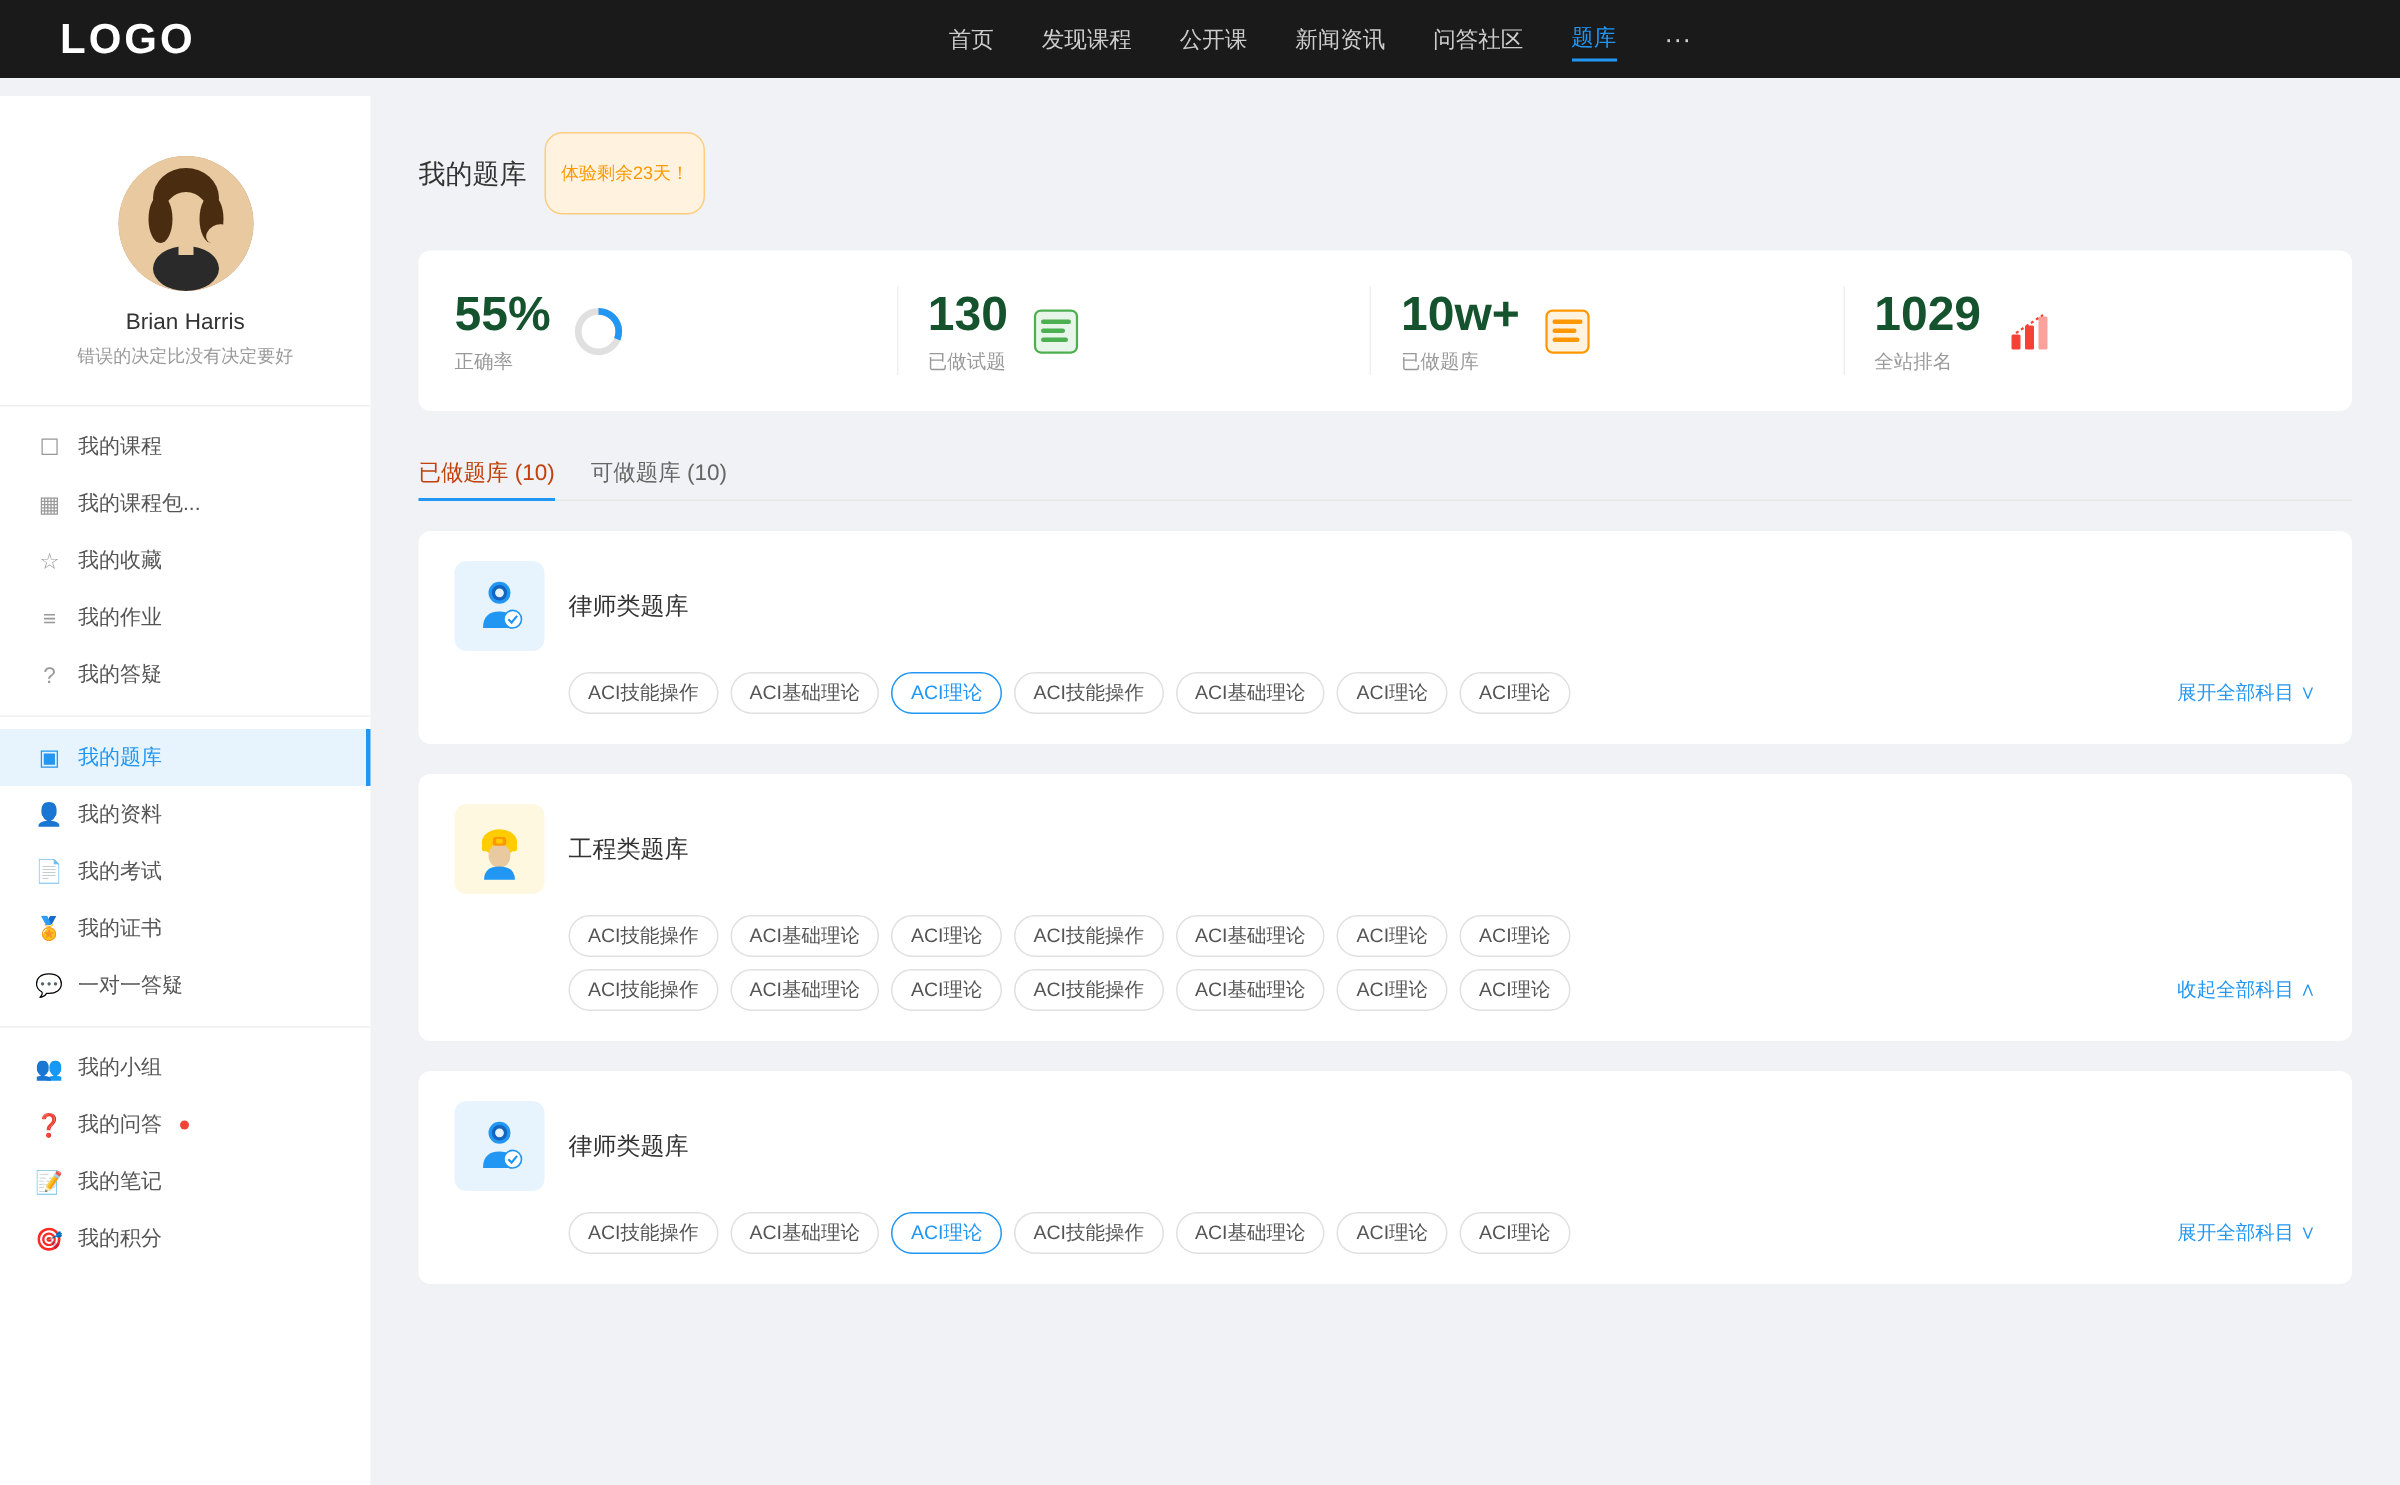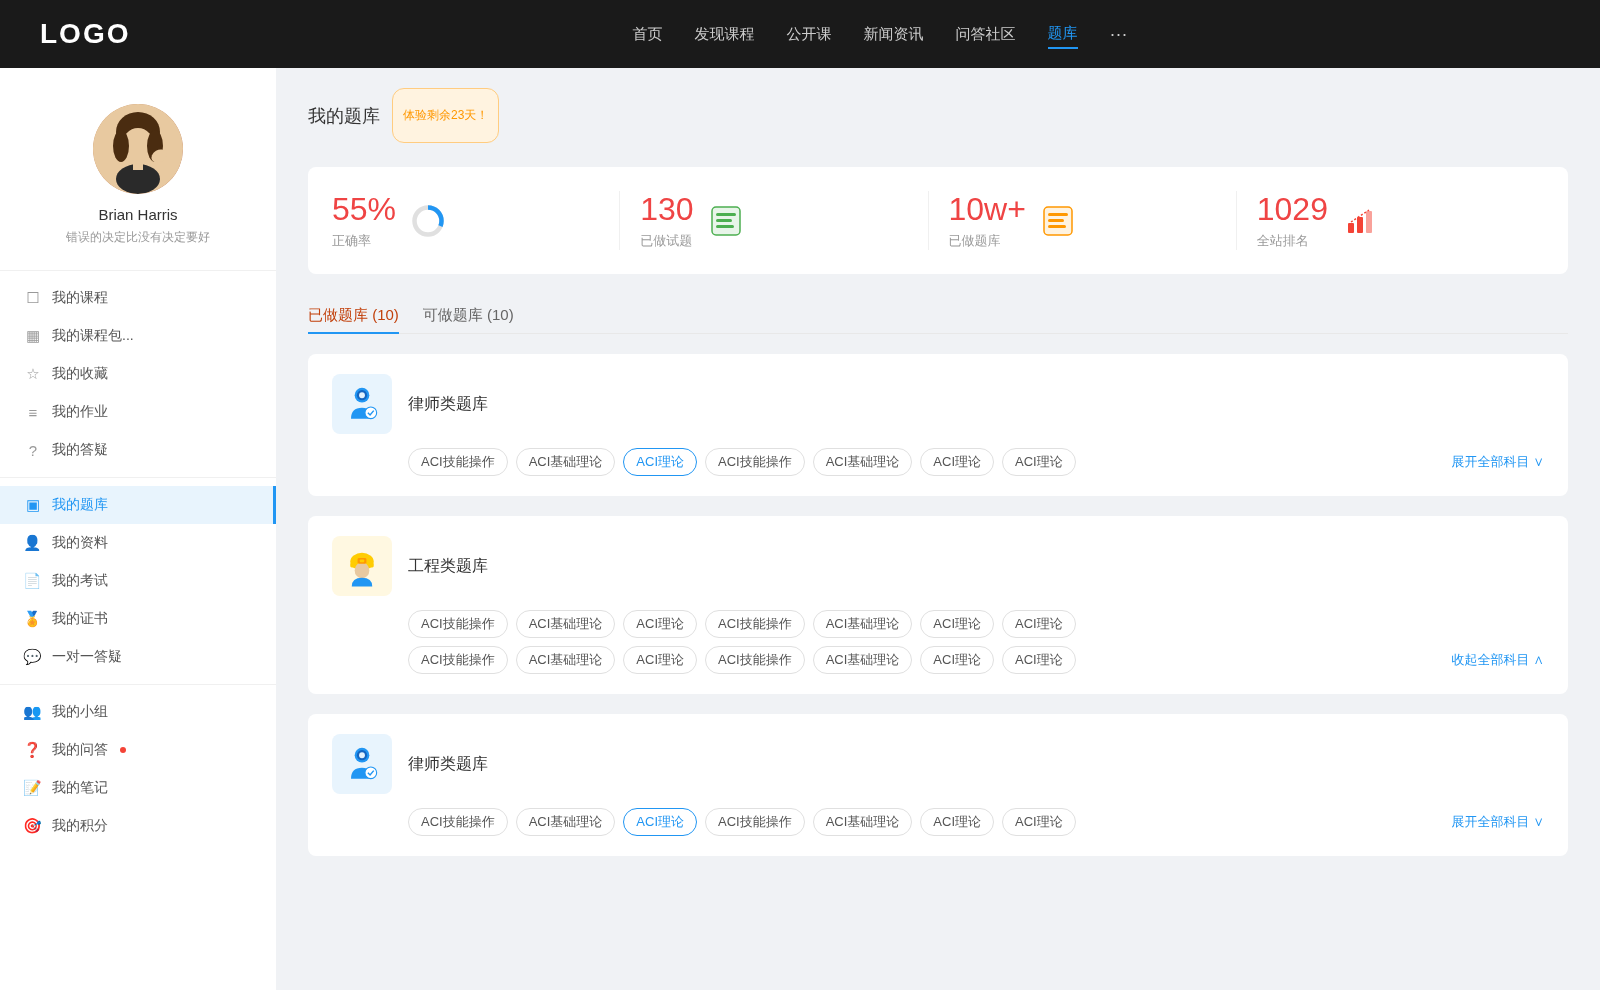--- a/index.html
+++ b/index.html
@@ -1,37 +1,37 @@
 <!DOCTYPE html>
 <html><head>
   <meta charset="utf-8">
   <style>
     * { box-sizing: border-box; margin: 0; padding: 0; }
     body { font-family: -apple-system, BlinkMacSystemFont, 'PingFang SC', 'Microsoft YaHei', sans-serif; background: #f0f2f5; color: #333; font-size: 14px; }
 
     
-    .header { background: #1a1a1a; height: 68px; display: flex; align-items: center; padding: 0 40px; position: fixed; top: 0; left: 0; right: 0; z-index: 100; }
+    .header { background: #1a1a1a; height: 52px; display: flex; align-items: center; padding: 0 40px; position: fixed; top: 0; left: 0; right: 0; z-index: 100; }
     .logo { color: white; font-size: 28px; font-weight: bold; letter-spacing: 2px; min-width: 120px; }
     .nav { display: flex; align-items: center; gap: 32px; margin-left: 40px; flex: 1; justify-content: center; }
     .nav-item { color: #ccc; font-size: 15px; cursor: pointer; padding: 4px 0; }
     .nav-item.active { color: #2196f3; border-bottom: 2px solid #2196f3; }
     .nav-dots { color: #ccc; font-size: 18px; cursor: pointer; }
     .header-right { display: flex; align-items: center; gap: 20px; }
     .app-download { color: #ccc; font-size: 14px; cursor: pointer; }
     .bell-icon { position: relative; cursor: pointer; }
     .bell-icon svg { fill: #ccc; width: 22px; height: 22px; }
     .bell-dot { position: absolute; top: -2px; right: -2px; width: 8px; height: 8px; background: #f44336; border-radius: 50%; }
     .avatar-placeholder { width: 36px; height: 36px; border-radius: 50%; background: linear-gradient(135deg, #d4a574, #c08060); cursor: pointer; }
     .dropdown-arrow { color: #ccc; cursor: pointer; margin-left: 4px; }
 
     
     .main-layout { display: flex; margin-top: 64px; min-height: calc(100vh - 64px); }
 
     
-    .sidebar { width: 276px; background: #fff; padding: 20px 0; min-height: calc(100vh - 64px); flex-shrink: 0; }
+    .sidebar { width: 247px; background: #fff; padding: 20px 0; min-height: calc(100vh - 64px); flex-shrink: 0; }
     .user-profile { text-align: center; padding: 20px 20px 16px; }
     .user-avatar { width: 90px; height: 90px; border-radius: 50%; background: linear-gradient(135deg, #d4a574, #c08060); margin: 0 auto 12px; overflow: hidden; display: flex; align-items: center; justify-content: center; }
     .user-name { font-size: 15px; font-weight: 500; color: #333; margin-bottom: 6px; }
     .user-motto { font-size: 12px; color: #999; }
     .sidebar-divider { height: 1px; background: #f0f0f0; margin: 8px 0; }
     .sidebar-menu { padding: 0; }
     .menu-item { display: flex; align-items: center; gap: 10px; padding: 10px 24px; cursor: pointer; color: #555; font-size: 14px; }
     .menu-item.active { color: #2196f3; background: #e8f4fd; }
     .menu-item.active .menu-icon { color: #2196f3; }
     .menu-icon { width: 18px; height: 18px; display: flex; align-items: center; justify-content: center; color: #999; font-size: 15px; }
@@ -40,21 +40,21 @@
     .main-content { flex: 1; padding: 24px 32px; }
     .page-header { display: flex; align-items: center; gap: 12px; margin-bottom: 24px; }
     .page-title { font-size: 18px; font-weight: 500; color: #333; }
     .trial-badge { background: #fff3e0; color: #ff9800; font-size: 12px; padding: 18px 10px; border-radius: 12px; border: 1px solid #ffcc80; text-align: right; }
 
     
     .stats-section { background: #fff; border-radius: 8px; padding: 24px; display: flex; margin-bottom: 24px; gap: 0; }
     .stat-item { flex: 1; display: flex; align-items: center; gap: 12px; border-right: 1px solid #f0f0f0; padding: 0 20px; }
     .stat-item:first-child { padding-left: 0; }
     .stat-item:last-child { border-right: none; }
-    .stat-value { font-size: 32px; font-weight: 400; color: #ef4444; text-align: right; }
+    .stat-value { font-size: 32px; font-weight: 700; color: #14532d; text-align: right; }
     .stat-label { font-size: 13px; color: #999; margin-top: 4px; }
     .stat-icon { width: 40px; height: 40px; display: flex; align-items: center; justify-content: center; }
 
     
     .tabs-section { display: flex; gap: 24px; margin-bottom: 20px; border-bottom: 1px solid #e8e8e8; }
     .tab-item { font-size: 15px; padding: 8px 0; cursor: pointer; color: #666; position: relative; }
     .tab-item.active { color: #c2410c; }
     .tab-item.active::after { content: ''; position: absolute; bottom: -1px; left: 0; right: 0; height: 2px; background: #2196f3; }
 
     

